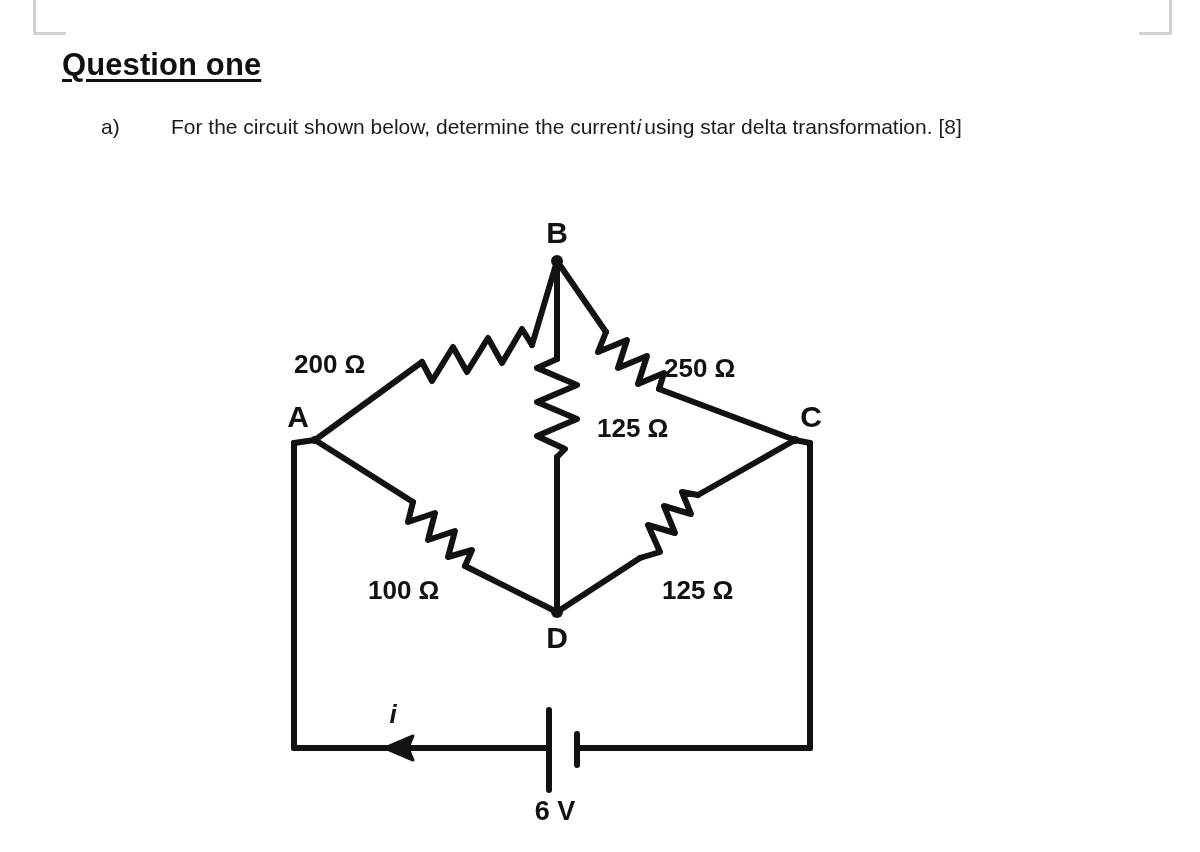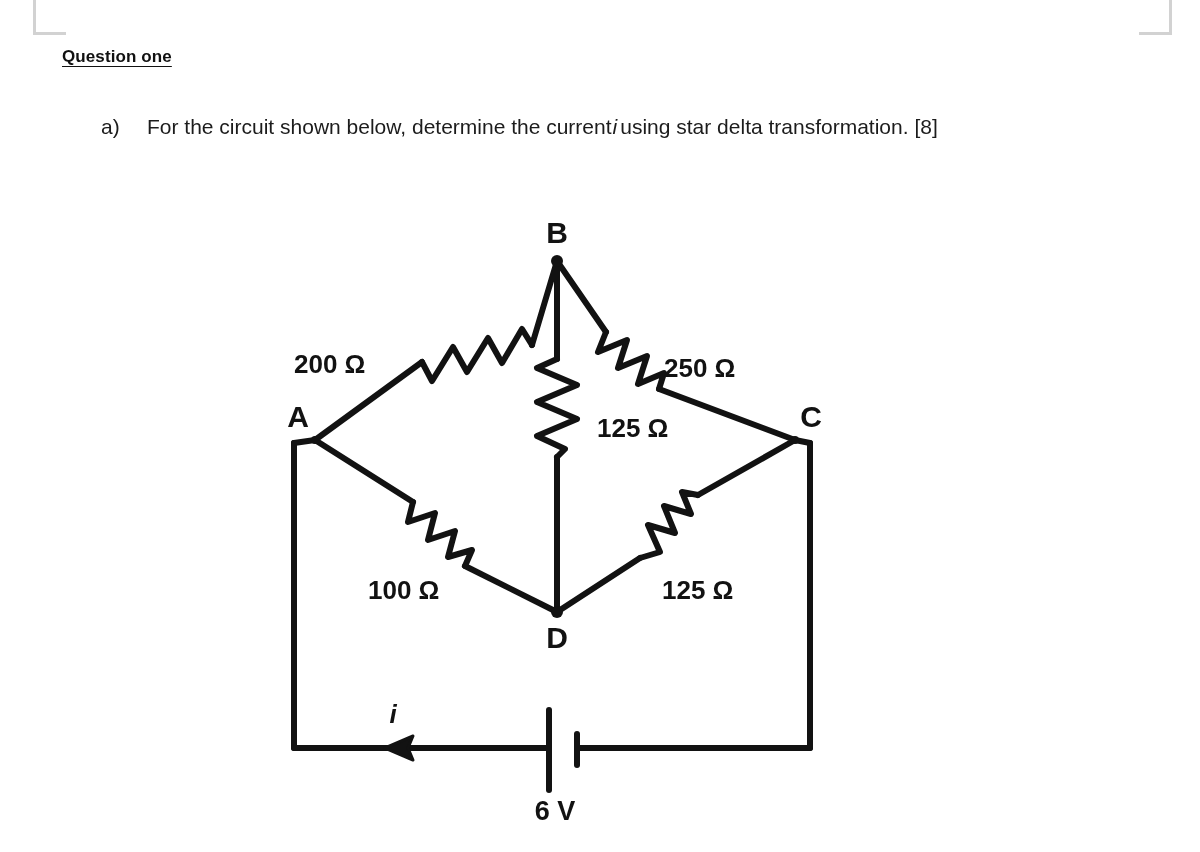--- a/index.html
+++ b/index.html
@@ -33,21 +33,21 @@
     right: 28px;
     top: -2px;
     border-width: 0 3px 3px 0;
   }
 
   
   .question-heading {
     position: absolute;
     left: 62px;
     top: 47px;
-    font-size: 17px;
+    font-size: 31px;
     font-weight: bold;
     letter-spacing: .1px;
     color: #111;
     text-decoration: underline;
     text-underline-offset: 4px;
   }
 
   
   .part-block {
     position: absolute;
@@ -59,20 +59,21 @@
     font-size: 21px;
     line-height: 34px;
     color: #1c1c1c;
   }
   .part-marker {
     flex: 0 0 auto;
     width: 46px;
   }
   .part-text {
     flex: 1 1 auto;
+    margin-left: 24px;
   }
   .italic-var {
     font-style: italic;
     padding: 0 3px 0 1px;
   }
 
   
   .circuit-wrap {
     position: absolute;
     left: 250px;

